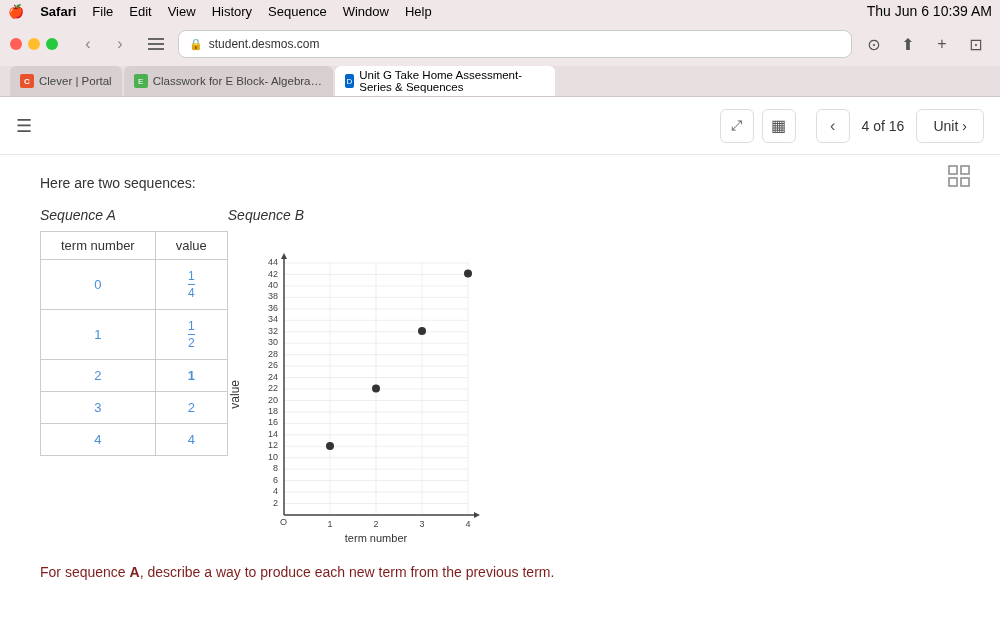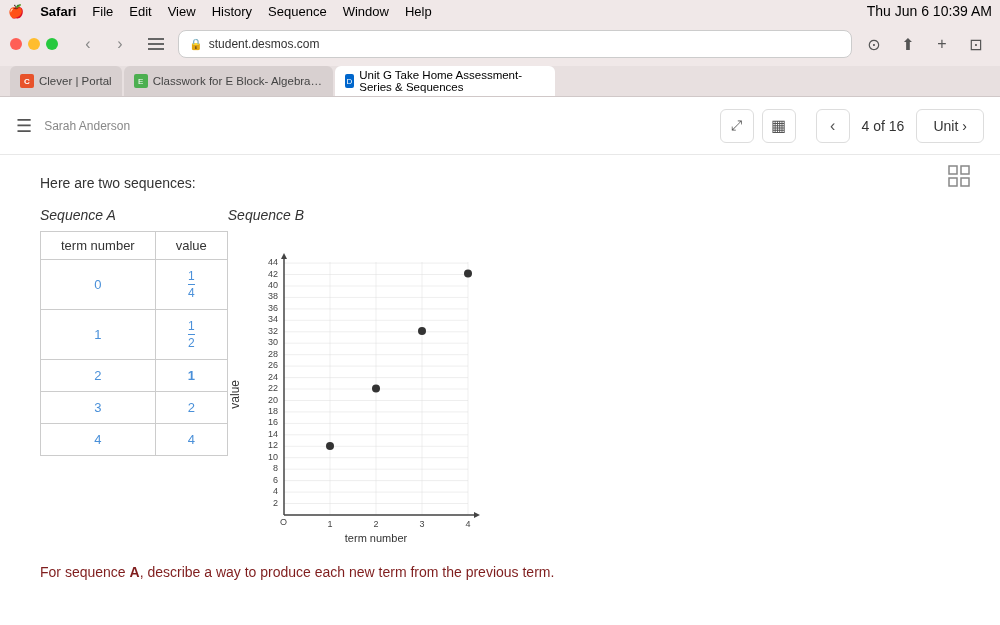--- a/index.html
+++ b/index.html
@@ -273,21 +273,20 @@
     <div class="tab active">
       <div class="tab-favicon desmos">D</div>
       <span>Unit G Take Home Assessment- Series &amp; Sequences</span>
     </div>
   </div>
 </div>
 
 <div class="app-header">
   <button class="hamburger-btn">☰</button>
   <div class="app-title-block">
-    <div class="app-subtitle">Sarah Anderson</div>
   </div>
   <div class="header-tools">
     <button class="tool-btn">
       <span class="expand-icon">⤢</span>
     </button>
     <button class="tool-btn">
       <span>▦</span>
     </button>
   </div>
   <div class="nav-arrows">

